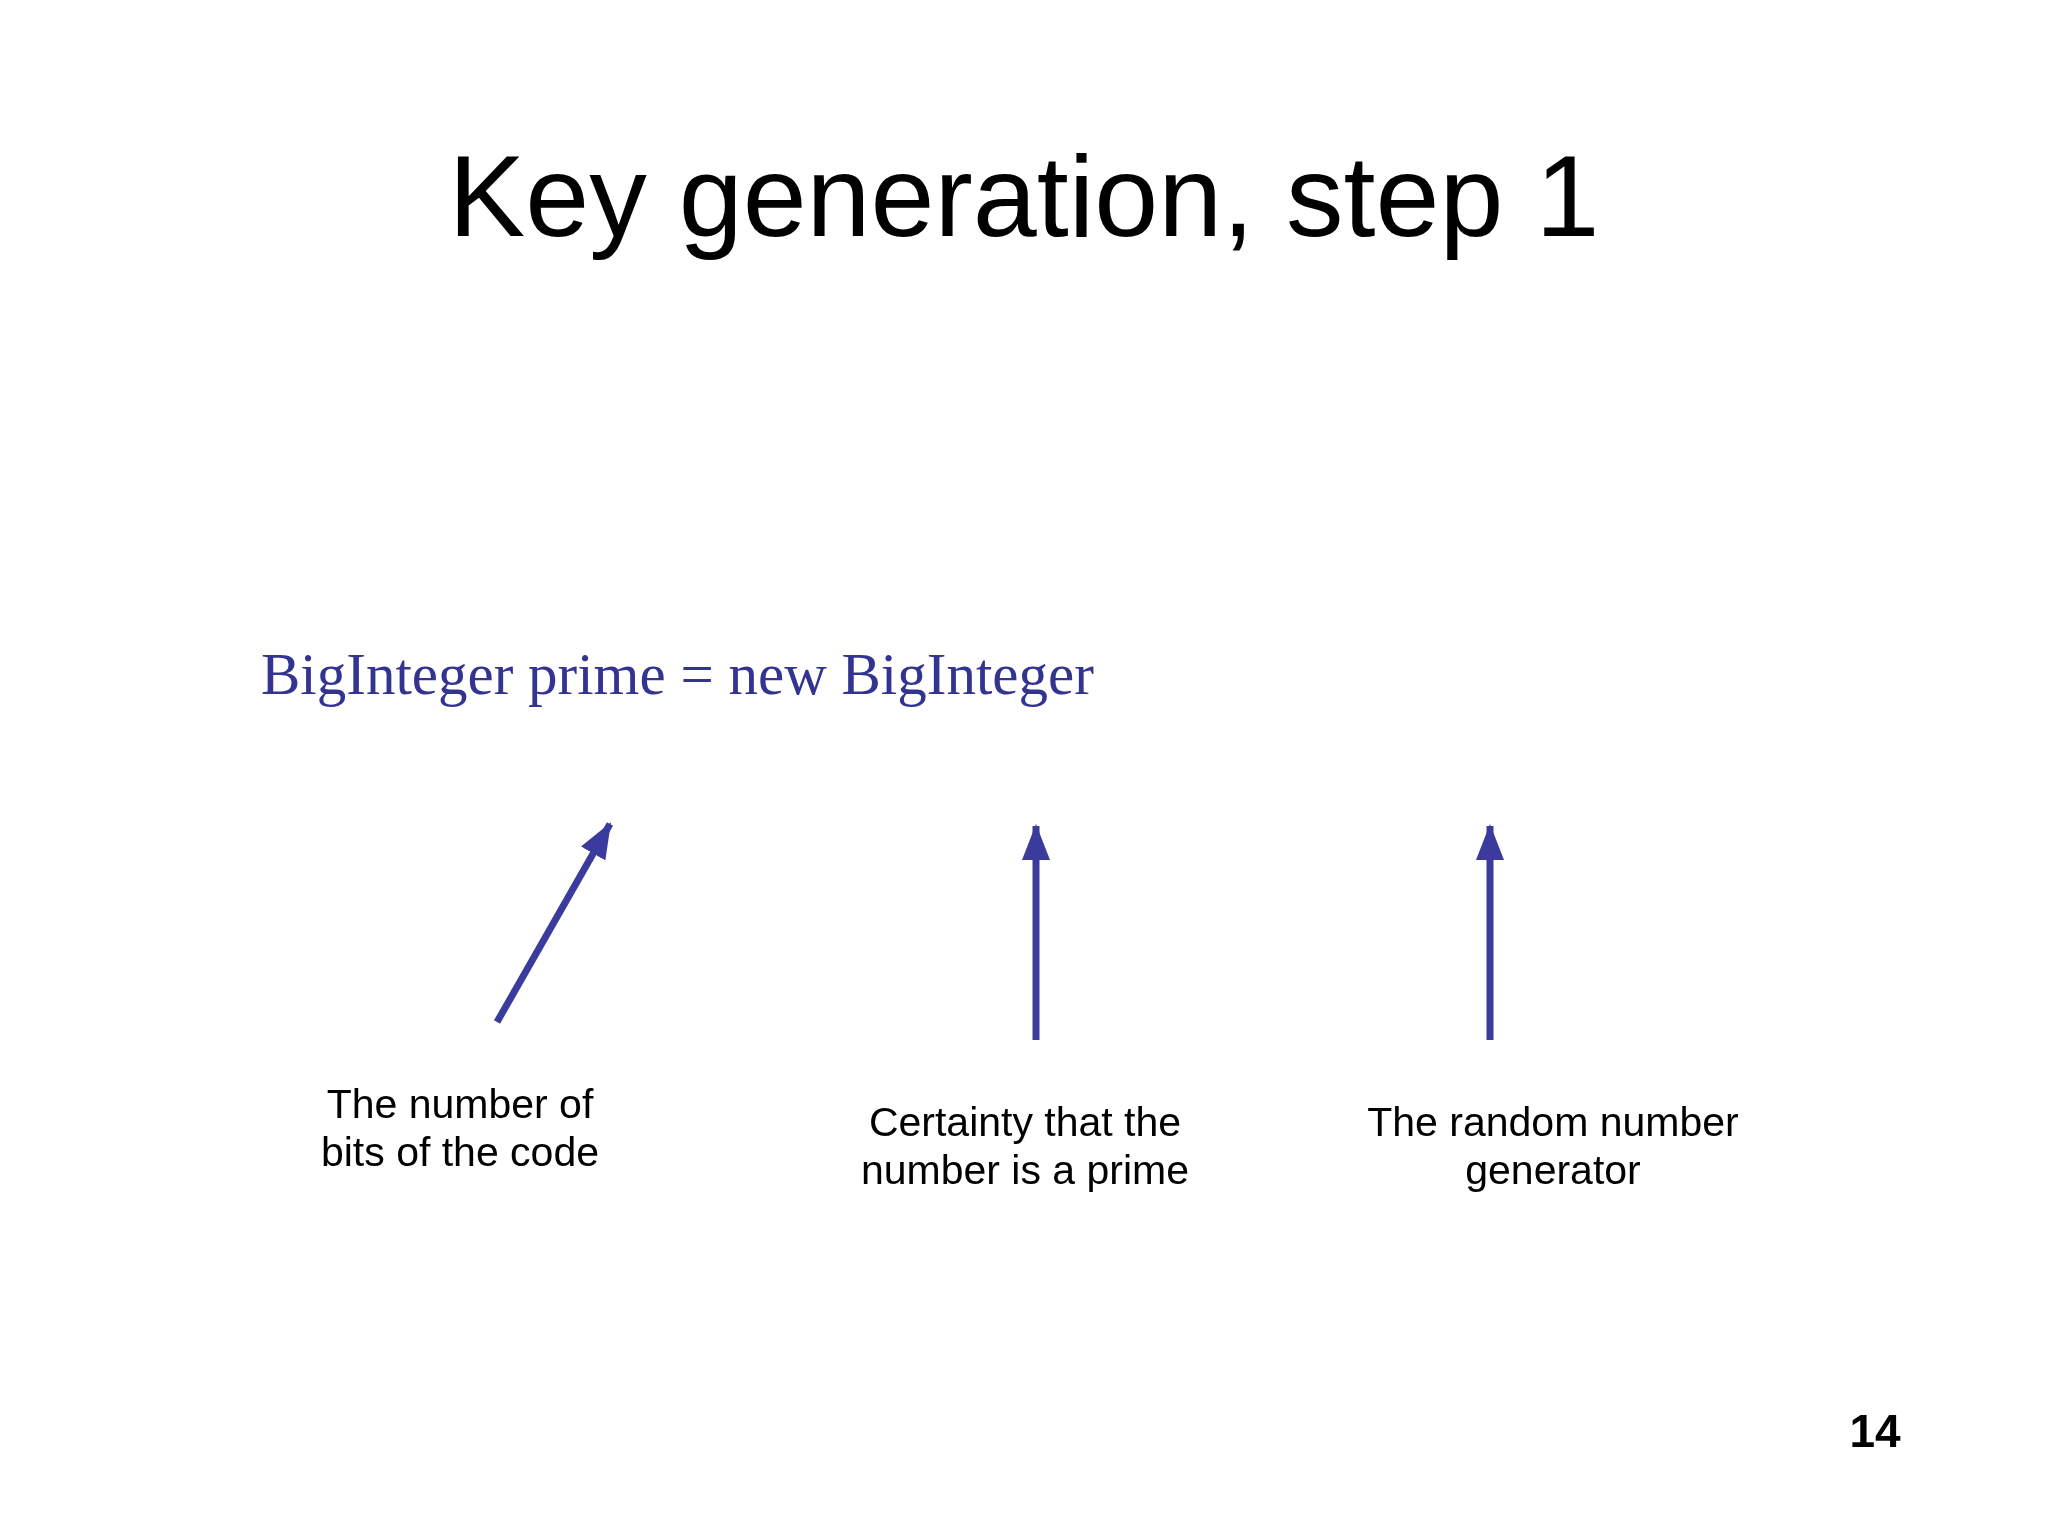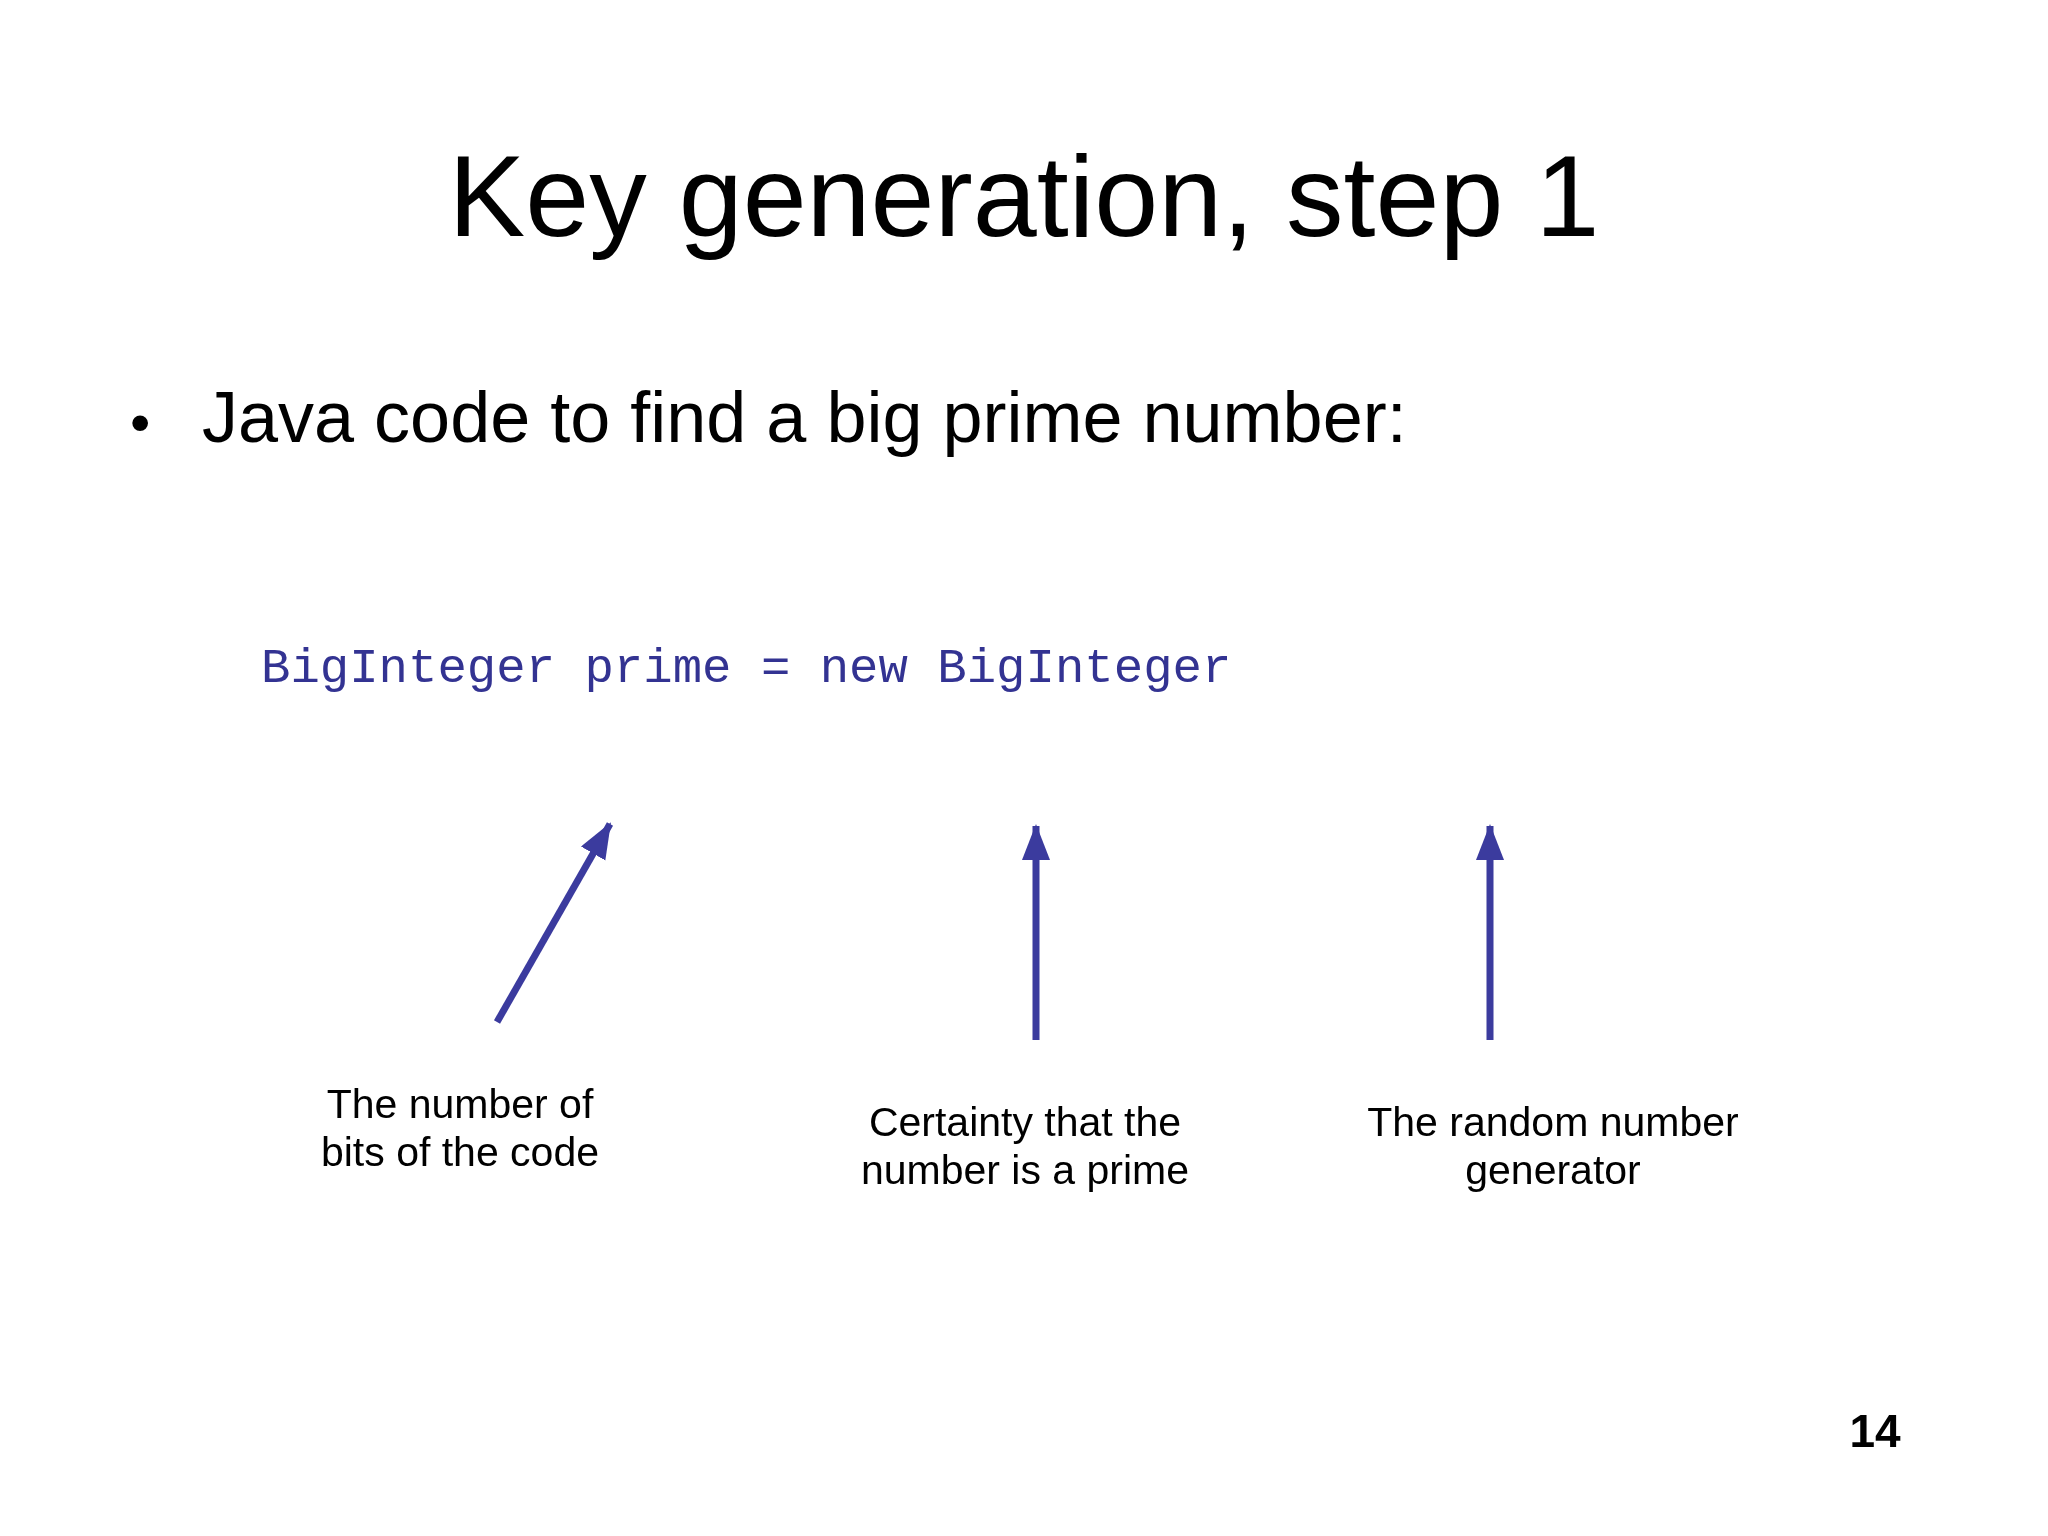--- a/index.html
+++ b/index.html
@@ -37,22 +37,22 @@
     white-space: nowrap;
   }
   #bullet-marker {
     display: inline-block;
     width: 72px;
     font-size: 58px;
     vertical-align: baseline;
   }
 
   .code-line {
-    font-family: Liberation Mono, monospace;
-    font-size: 49px;
+    font-family: Liberation Serif, serif;
+    font-size: 59px;
     line-height: 1;
     color: var(--code-color, #333392);
     white-space: pre;
   }
   #code-line1 { left: 261px; top: 645px; }
   #code-line2 { left: 479px; top: 742px; }
 
   #arrow-layer {
     left: 0;
     top: 0;
@@ -82,23 +82,20 @@
     font-weight: bold;
   }
 </style>
 </head>
 <body>
 
 <div id="slide" style="background: rgb(255, 255, 255);">
 
   <div id="title" class="abs">Key generation, step 1</div>
 
-  <div id="bullet-line" class="abs">
-    <span id="bullet-marker">•</span><span>Java code to find a big prime number:</span>
-  </div>
 
   <div id="code-line1" class="abs code-line">BigInteger prime = new BigInteger</div>
 
 
   <svg id="arrow-layer" class="abs" viewBox="0 0 2048 1536" xmlns="http://www.w3.org/2000/svg">
     <defs>
       <marker id="arrow-head" markerUnits="userSpaceOnUse" markerWidth="40" markerHeight="30" refX="34" refY="14" orient="auto">
         <path d="M0,0 L36,14 L0,28 Z" fill="#3b3b9e"></path>
       </marker>
     </defs>

